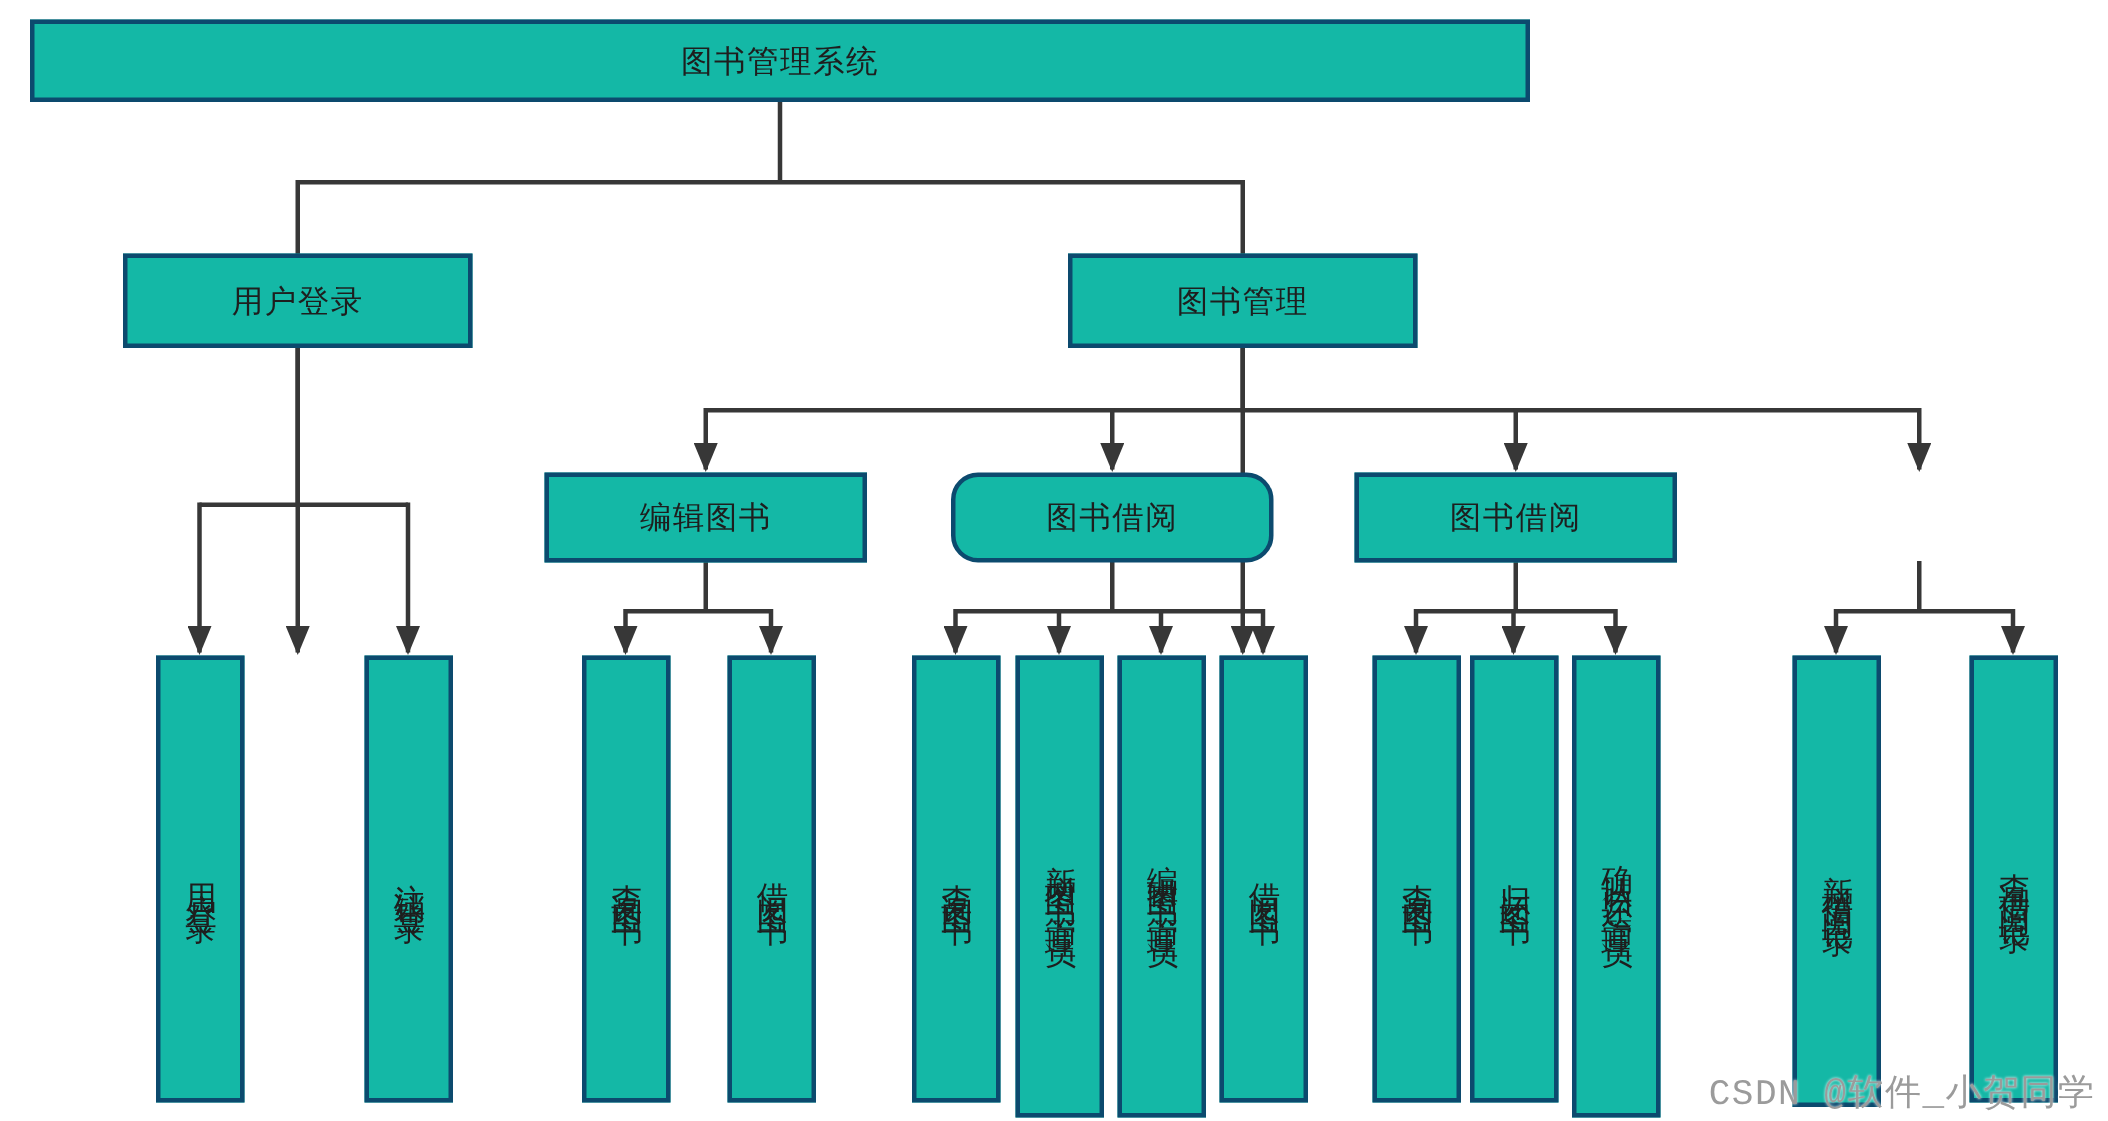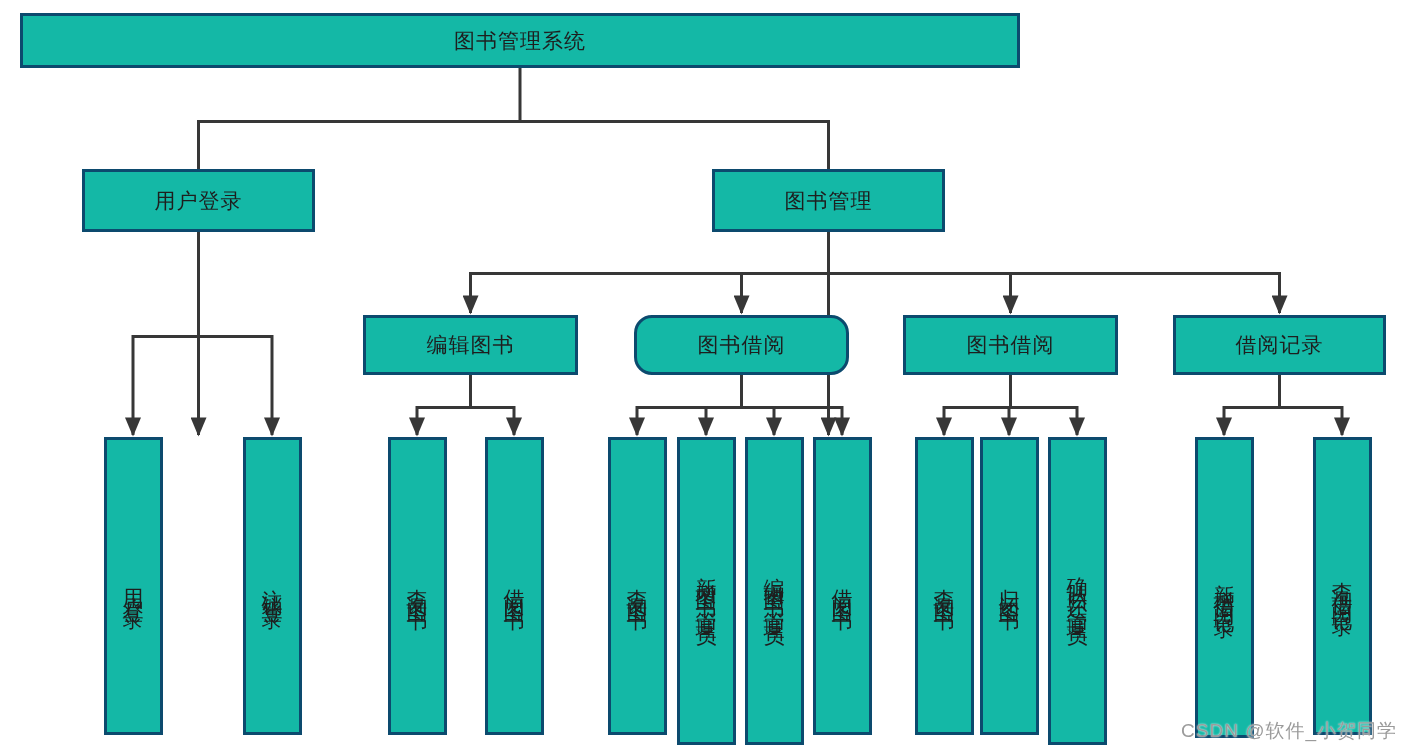--- a/index.html
+++ b/index.html
@@ -46,26 +46,27 @@
     writing-mode: vertical-rl;
     text-orientation: mixed;
     letter-spacing: 7px;
     line-height: 1;
   }
   .vbox.tall { height: 308px; }
   .watermark {
     position: absolute;
     right: 8px;
     bottom: 3px;
-    font-size: 19px;
+    font-size: 24px;
     color: #9b9b9b;
     letter-spacing: 1px;
     text-shadow: 0 0 2px #ffffff;
     white-space: nowrap;
     z-index: 5;
+    font-family: Liberation Mono, monospace;
   }
 </style>
 </head>
 <body>
 
 <div class="stage">
 
   <svg class="lines" width="1405" height="747" viewBox="0 0 1405 747" xmlns="http://www.w3.org/2000/svg">
     <defs>
       <marker id="arrow" viewBox="0 0 12 10" refX="11" refY="5" markerUnits="userSpaceOnUse" markerWidth="22" markerHeight="16" orient="auto">
@@ -110,21 +111,20 @@
   </svg>
 
   <div class="box hbox" style="left:20px; top:13px; width:1000px; height:55px;">图书管理系统</div>
 
   <div class="box hbox" style="left:82px; top:169px; width:233px; height:63px;">用户登录</div>
   <div class="box hbox" style="left:712px; top:169px; width:233px; height:63px;">图书管理</div>
 
   <div class="box hbox" style="left:363px; top:315px; width:215px; height:60px;">编辑图书</div>
   <div class="box hbox" style="left:634px; top:315px; width:215px; height:60px;border-radius:18px;">图书借阅</div>
   <div class="box hbox" style="left:903px; top:315px; width:215px; height:60px;">图书借阅</div>
-  <div class="box hbox" style="left:1173px; top:315px; width:213px; height:60px;">借阅记录</div>
 
   <div class="box vbox" style="left:104px;">用户登录</div>
   <div class="box vbox" style="left:243px;">注销登录</div>
 
   <div class="box vbox" style="left:388px;">查询图书</div>
   <div class="box vbox" style="left:485px;">借阅图书</div>
 
   <div class="box vbox" style="left:608px;">查询图书</div>
   <div class="box vbox tall" style="left:677px;">新增图书（管理员）</div>
   <div class="box vbox tall" style="left:745px;">编辑图书（管理员）</div>

